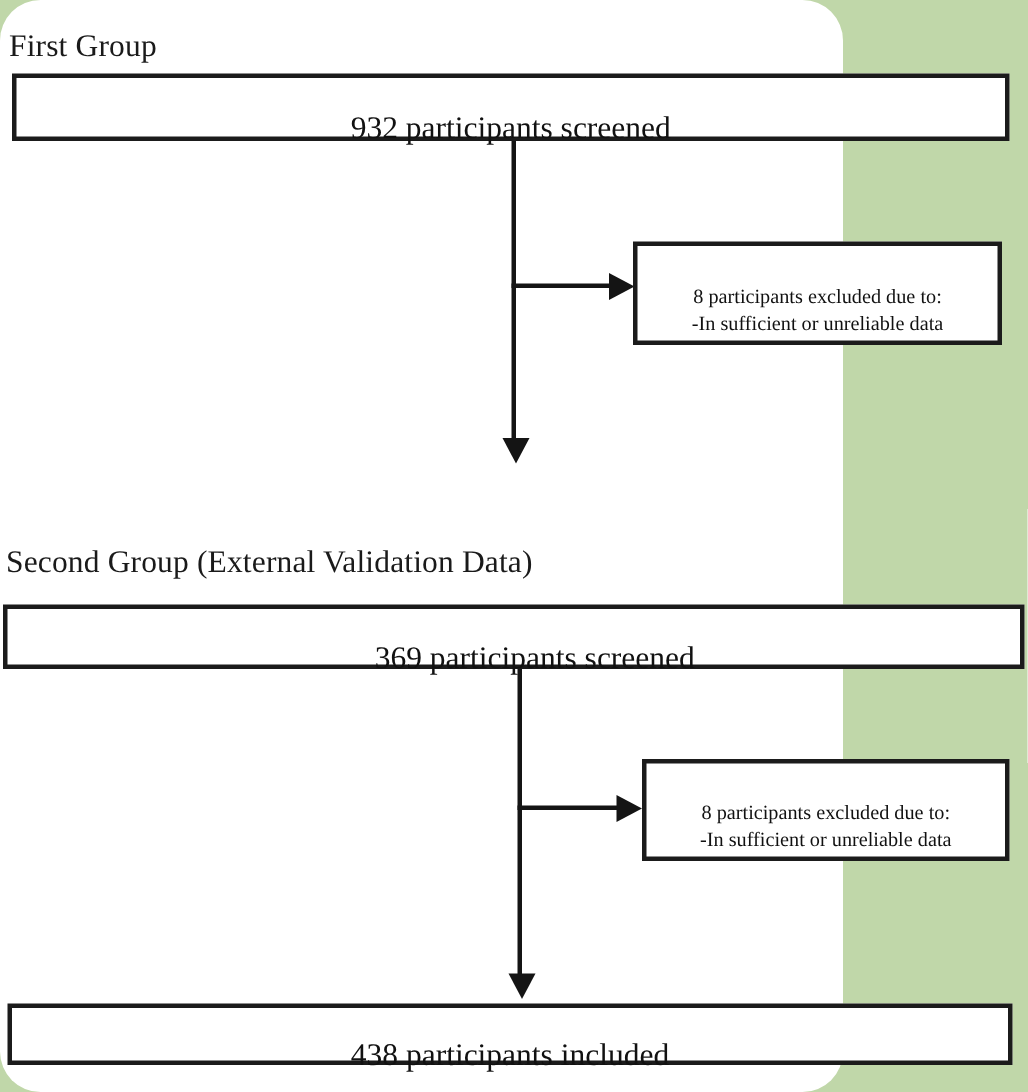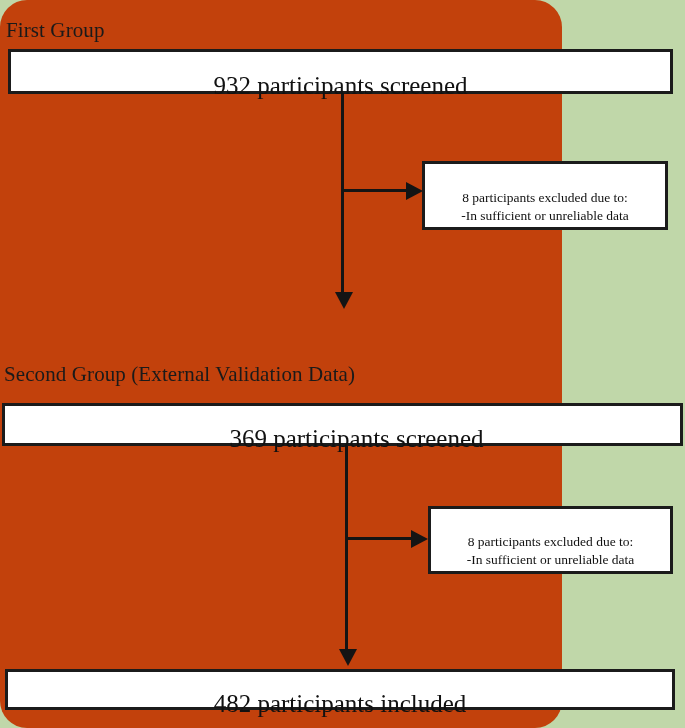--- a/index.html
+++ b/index.html
@@ -11,21 +11,21 @@
     height: 728px;
     background: #c0d7a9;
     font-family: "Liberation Serif", "DejaVu Serif", serif;
     color: #141414;
     overflow: hidden;
   }
   #flowchart {
     position: relative;
     width: 562px;
     height: 728px;
-    background: #c2410c;
+    background: #ffffff;
     border-radius: 27px;
   }
   .group-label {
     position: absolute;
     font-size: 21px;
     line-height: 24px;
     color: #1a1a1a;
     white-space: nowrap;
     letter-spacing: 0.1px;
   }
@@ -33,21 +33,21 @@
     position: absolute;
     background: #ffffff;
     border: 3px solid #1b1b1b;
     box-sizing: border-box;
     display: flex;
     align-items: center;
     justify-content: center;
     text-align: center;
   }
   .node-box .node-text {
-    font-size: 25px;
+    font-size: 21px;
     line-height: 25px;
     color: #111111;
     white-space: nowrap;
     margin-top: 28px;
   }
   .excl-box {
     position: absolute;
     background: #ffffff;
     border: 3px solid #1b1b1b;
     box-sizing: border-box;
@@ -125,16 +125,16 @@
 
   <div class="h-line" style="left:345px; top:537px; width:67px; height:3px;"></div>
   <div class="arrow-right" style="left:411px; top:530px;"></div>
 
   <div class="excl-box" style="left:428px; top:506px; width:245px; height:68px;">
     <span class="excl-line">8 participants excluded due to:</span>
     <span class="excl-line">-In sufficient or unreliable data</span>
   </div>
 
   <div class="node-box" style="left:5px; top:669px; width:670px; height:41px;">
-    <span class="node-text">482 participants included</span>
+    <span class="node-text">438 participants included</span>
   </div>
 
 </div>
 
 </body></html>

